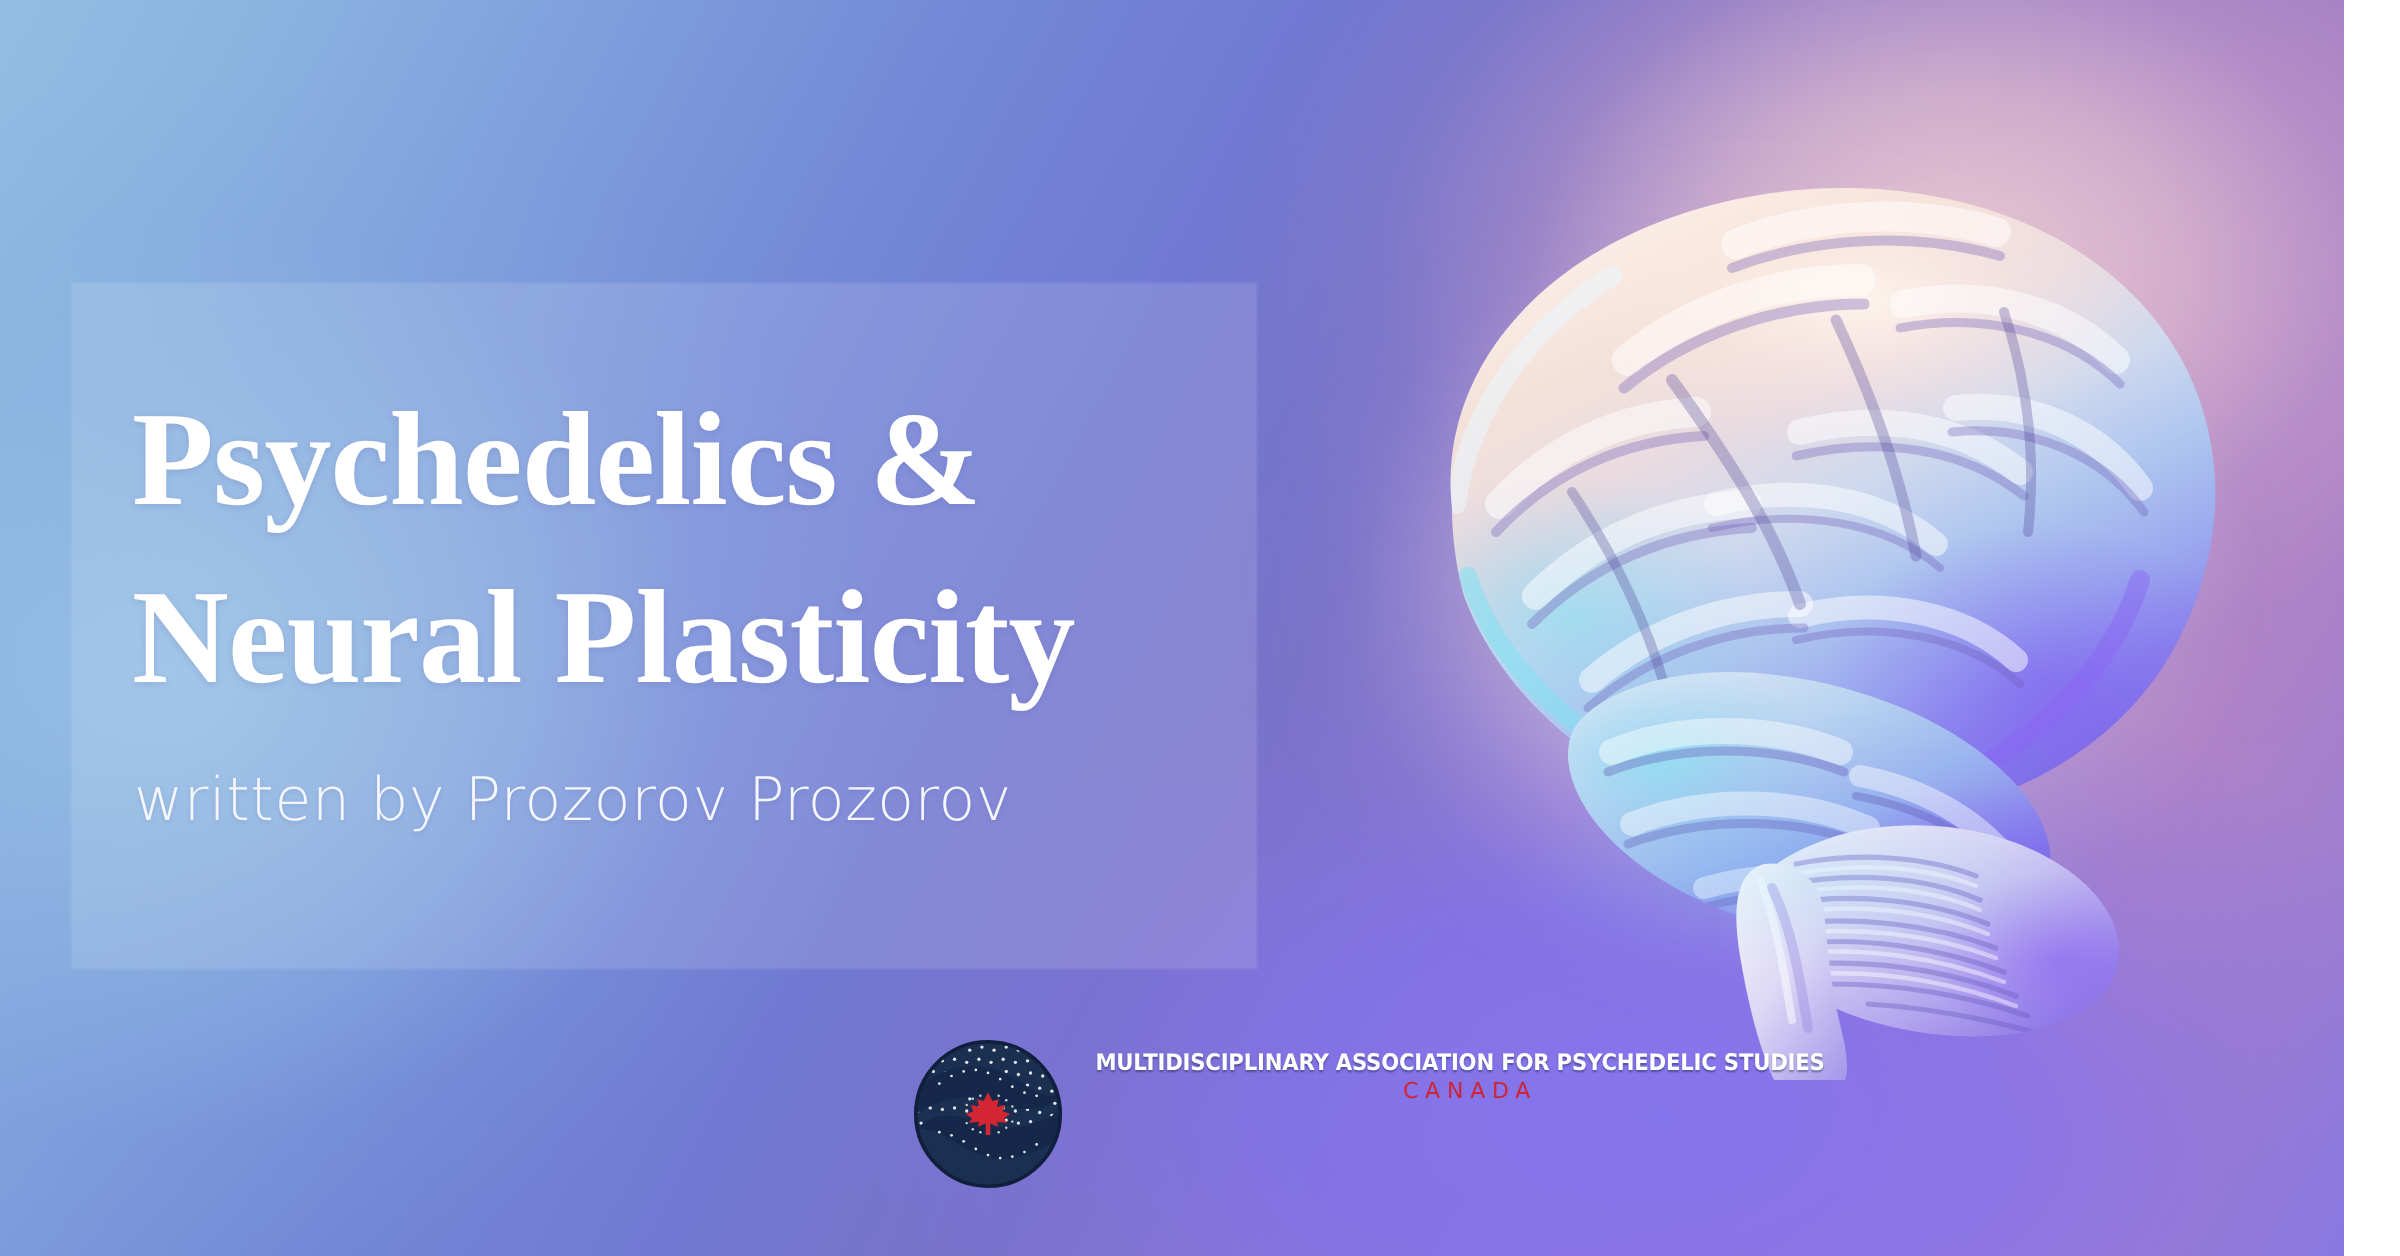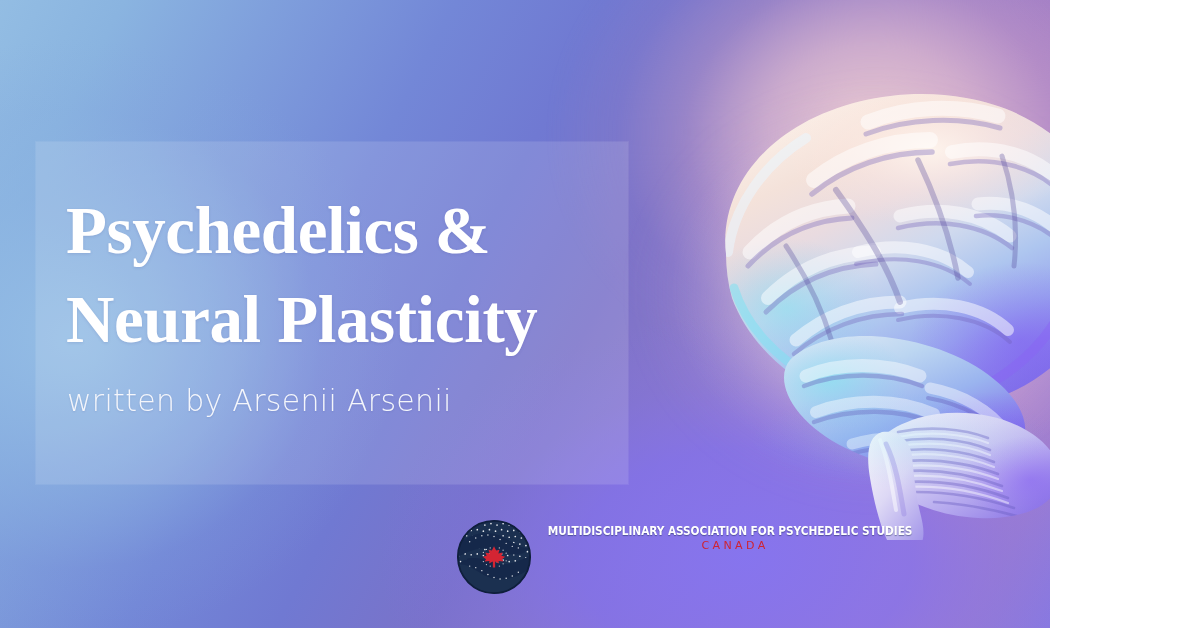--- a/index.html
+++ b/index.html
@@ -7,21 +7,21 @@
     padding: 0;
     background: #ffffff;
   }
   body {
     font-family: "Liberation Sans", sans-serif;
   }
 
   
   .banner {
     position: relative;
-    width: 1050px;
+    width: 1172px;
     height: 628px;
     overflow: hidden;
     background: #7b7fd4;
   }
 
   
   .bg-base {
     position: absolute;
     inset: 0;
     background:
@@ -435,21 +435,21 @@
 
       <ellipse cx="300" cy="400" rx="150" ry="48" fill="url(#gCyanGlow)" opacity="0.22"></ellipse>
     </svg>
   </div>
 
   <div class="text-panel"></div>
 
   <h1 class="headline">Psychedelics &amp;
 Neural Plasticity</h1>
 
-  <p class="byline">written by Arsenii Arsenii</p>
+  <p class="byline">written by Prozorov Prozorov</p>
 
   <div class="logo">
 
     <svg class="logo-mark" viewBox="0 0 100 100">
       <defs>
         <clipPath id="clipDisc">
           <circle cx="50" cy="50" r="47"></circle>
         </clipPath>
         <clipPath id="clipSwirlA">
           <path d="M8,46 C20,28 40,22 58,28 C72,33 80,42 88,44

